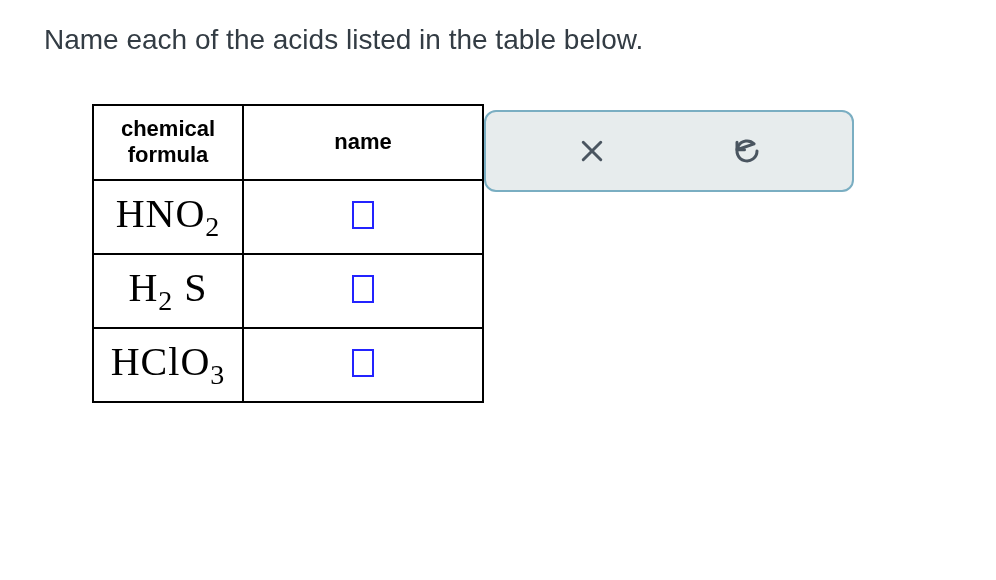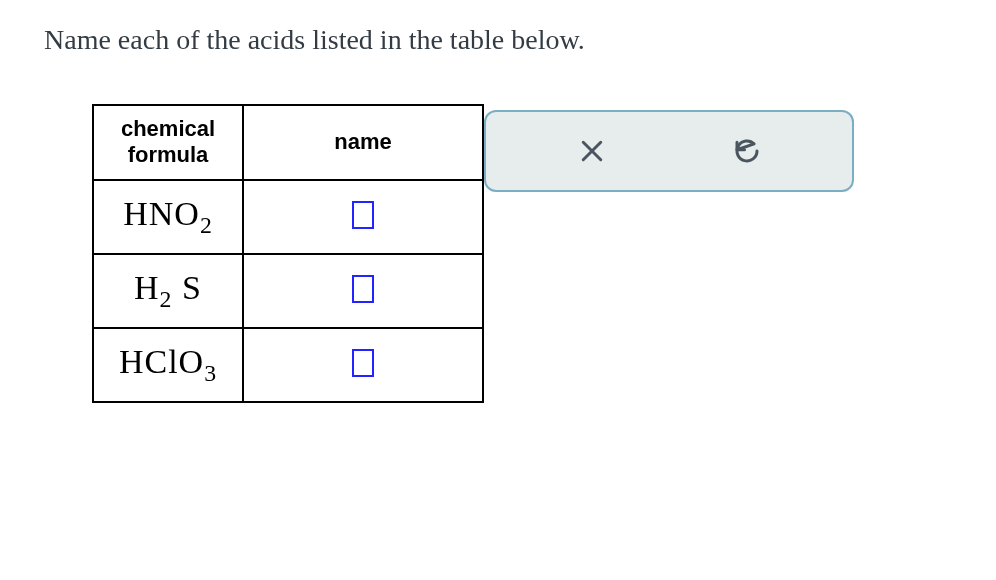--- a/index.html
+++ b/index.html
@@ -12,21 +12,20 @@
       background: #fff;
       padding: 24px 44px;
       width: 996px;
       height: 580px;
     }
     .question-text {
       font-size: 28px;
       color: #333c44;
       margin-bottom: 48px;
       font-weight: 400;
-      font-family: Liberation Serif, serif;
     }
     .content-row {
       display: flex;
       align-items: flex-start;
       padding-left: 48px;
     }
     .acids-table {
       border-collapse: collapse;
     }
     .acids-table th,
@@ -46,21 +45,21 @@
     }
     .acids-table th.col-name {
       width: 240px;
       border-radius: 22px;
     }
     .acids-table td {
       height: 74px;
     }
     .formula {
       font-family: 'Times New Roman', Times, serif;
-      font-size: 34px;
+      font-size: 40px;
       letter-spacing: 1px;
     }
     .formula sub {
       font-size: 0.7em;
       vertical-align: sub;
     }
     .input-box {
       display: inline-block;
       width: 22px;
       height: 28px;

